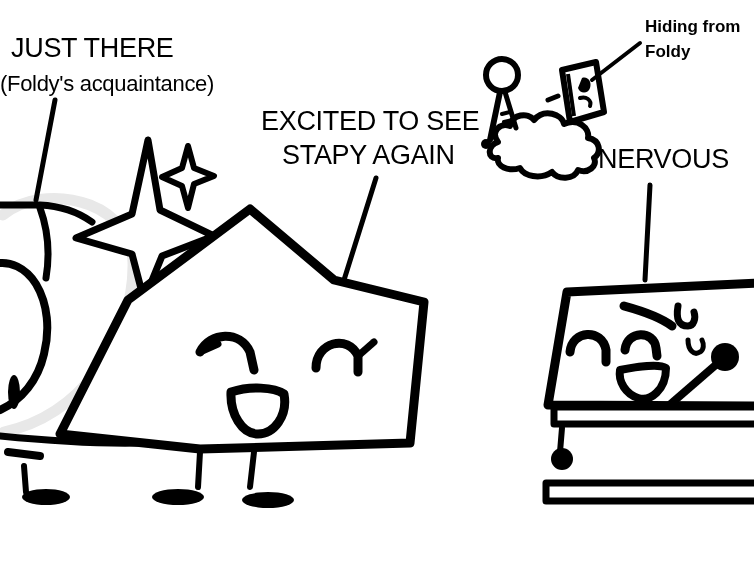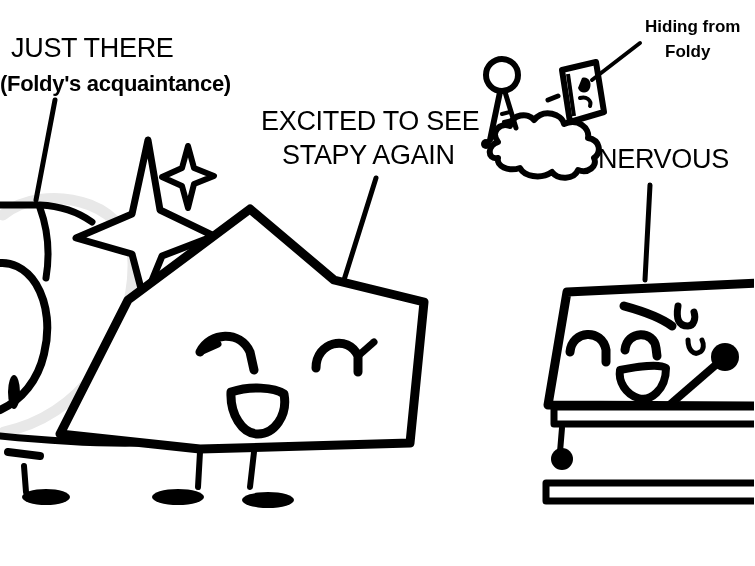--- a/index.html
+++ b/index.html
@@ -32,34 +32,34 @@
     line-height: 1.0;
     user-select: none;
   }
   .label-big {
     font-size: 27px;
     font-weight: 400;
     letter-spacing: -0.3px;
   }
   .label-paren {
     font-size: 22px;
-    font-weight: 700;
+    font-weight: 400;
     letter-spacing: -0.3px;
   }
   .label-small {
     font-size: 17px;
     font-weight: 700;
     letter-spacing: 0px;
   }
   #lbl-just-there { left: 11px; top: 35px; }
   #lbl-acquaintance { left: 0px; top: 73px; }
   #lbl-excited-1 { left: 261px; top: 108px; text-align: right; }
   #lbl-excited-2 { left: 282px; top: 142px; }
   #lbl-hiding-1 { left: 645px; top: 18px; }
-  #lbl-hiding-2 { left: 665px; top: 43px; }
+  #lbl-hiding-2 { left: 645px; top: 43px; }
   #lbl-nervous { left: 590px; top: 146px; margin-left: 8px; }
 </style>
 </head>
 <body>
 
 <div id="canvas">
 
   <svg id="artwork" viewBox="0 0 755 566" xmlns="http://www.w3.org/2000/svg">
 
     <rect x="0" y="0" width="755" height="566" fill="#ffffff"></rect>

